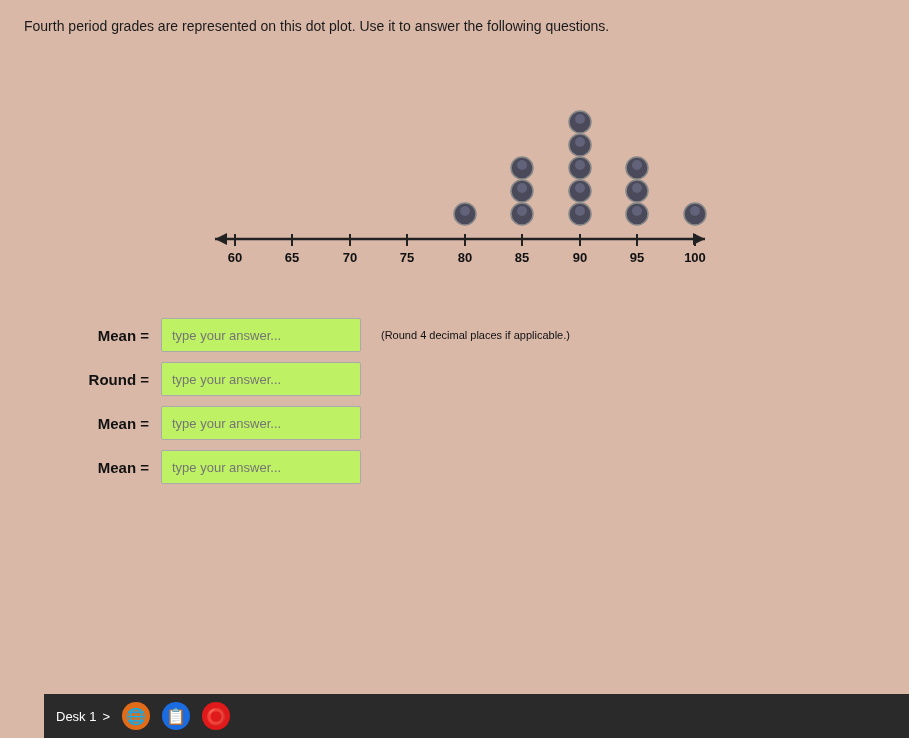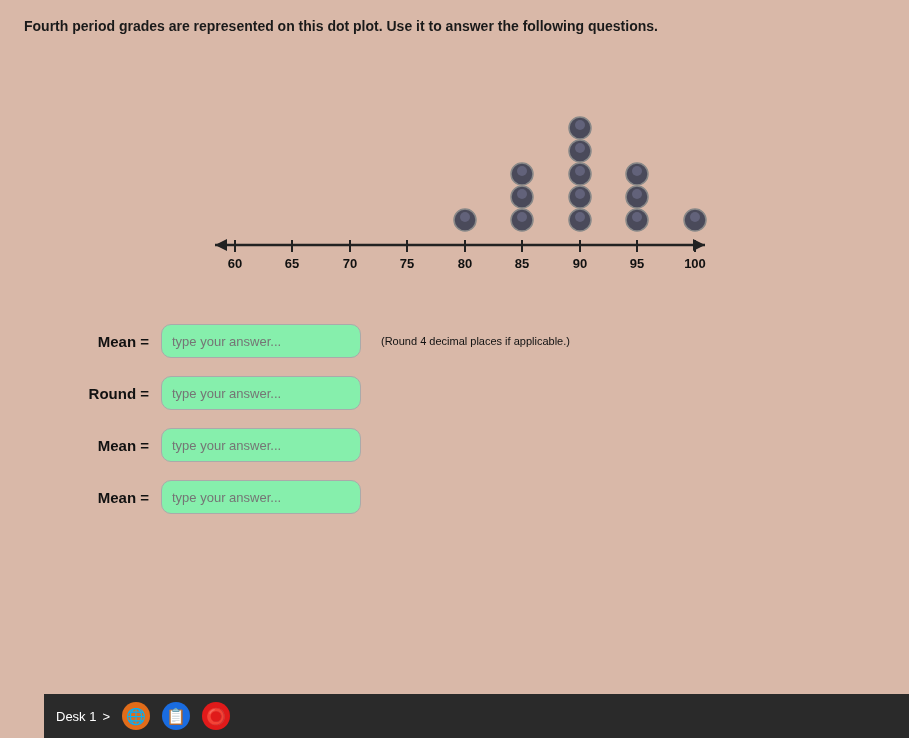--- a/index.html
+++ b/index.html
@@ -16,22 +16,22 @@
     .page-container {
       width: 100%;
       height: 100%;
       background: #d9b8a8;
       padding: 18px 24px 0 24px;
     }
 
     .instruction-text {
       font-size: 14px;
       color: #1a1a1a;
-      margin-bottom: 26px;
-      font-weight: 700;
+      margin-bottom: 20px;
+      font-weight: 400;
     }
 
     .dot-plot-area {
       display: flex;
       flex-direction: column;
       align-items: flex-end;
       margin-bottom: 30px;
       position: relative;
     }
 
@@ -39,47 +39,47 @@
     .dot-plot-svg-container {
       width: 560px;
       margin: 0 auto;
     }
 
     
     .qa-section {
       padding: 0 40px;
       display: flex;
       flex-direction: column;
-      gap: 18px;
+      gap: 10px;
     }
 
     .qa-row {
       display: flex;
       align-items: center;
       gap: 12px;
     }
 
     .qa-label {
       font-size: 15px;
       font-weight: 600;
       color: #111;
       min-width: 85px;
       text-align: right;
     }
 
     .qa-input {
       width: 200px;
       height: 34px;
       border: 1px solid #aaa;
-      background: #86efac;
+      background: #bef264;
       padding: 4px 10px;
       font-size: 13px;
       color: #666;
       outline: none;
-      border-radius: 10px;
+      border-radius: 2px;
     }
 
     .qa-hint {
       font-size: 11px;
       color: #111;
       margin-left: 8px;
     }
 
     
     .taskbar {

